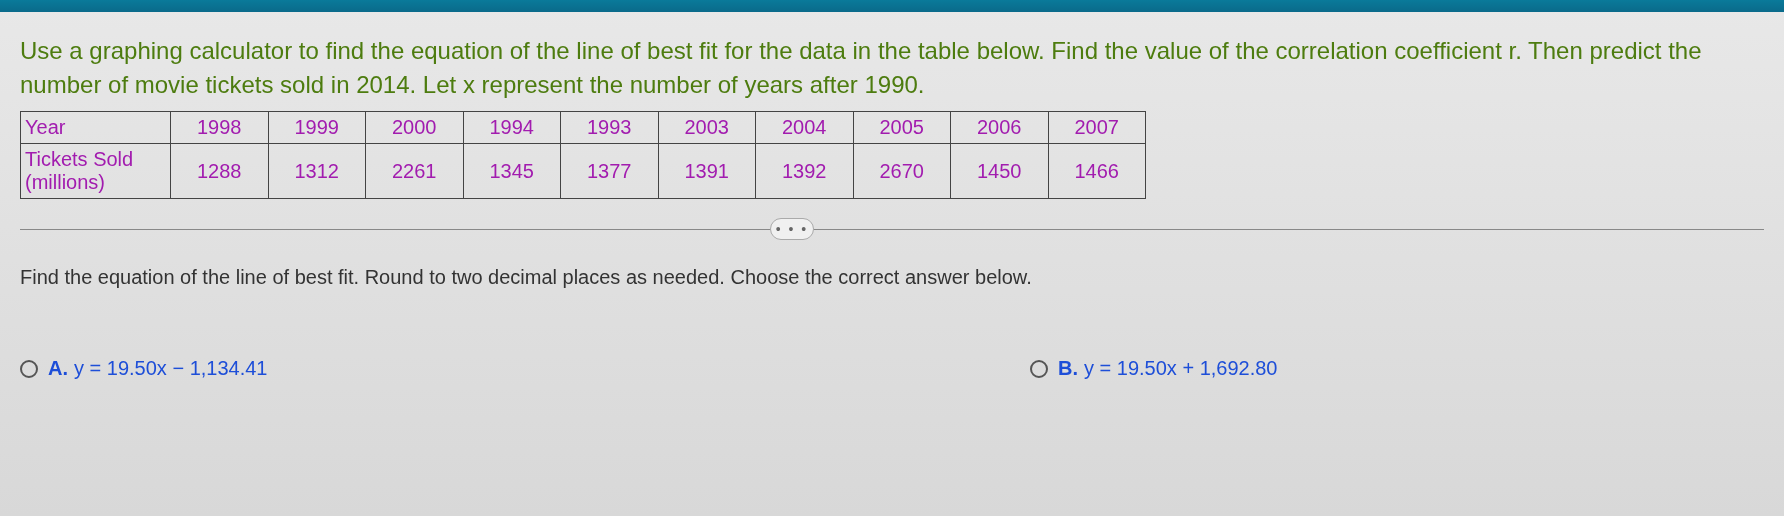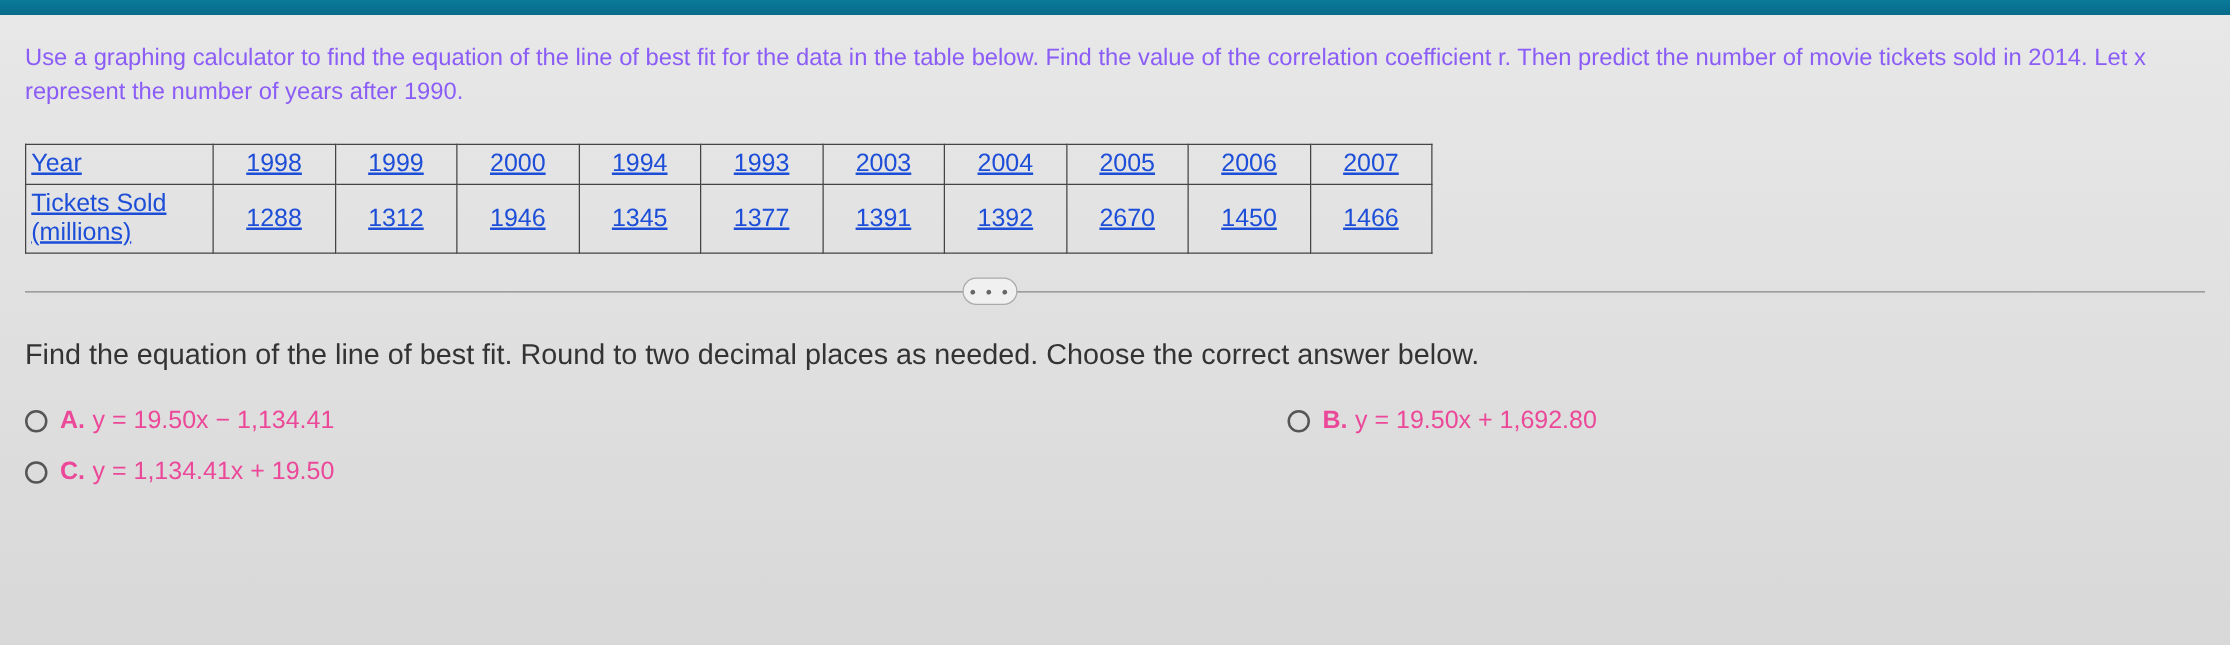--- a/index.html
+++ b/index.html
@@ -12,37 +12,36 @@
     }
     .header-bar {
       height: 12px;
       background: linear-gradient(to bottom, #0a7a9a, #0a6a8a);
       width: 100%;
     }
     .content {
       padding: 22px 20px 0 20px;
     }
     .question-text {
-      font-size: 19px;
-      color: #8b5cf6;
+      font-size: 24px;
+      color: #4d7c0f;
       line-height: 1.4;
-      margin-bottom: 28px;
+      margin-bottom: 10px;
     }
     .data-table {
       border-collapse: collapse;
       margin-bottom: 22px;
     }
     .data-table td {
       border: 1px solid #444;
       padding: 4px 8px;
       font-size: 20px;
-      color: #1d4ed8;
+      color: #a21caf;
       text-align: left;
       min-width: 62px;
-      text-decoration: underline;
     }
     .data-table td.label-cell {
       width: 150px;
       padding-left: 4px;
     }
     .data-table td.value-cell {
       text-align: right;
       padding: 4px 26px;
     }
     .divider-row {
@@ -62,37 +61,38 @@
       border-radius: 11px;
       color: #666;
       font-size: 14px;
       display: flex;
       align-items: center;
       justify-content: center;
       letter-spacing: 2px;
       cursor: pointer;
     }
     .instruction {
-      font-size: 23px;
+      font-size: 20px;
       color: #333;
       margin-bottom: 28px;
     }
     .choices {
       display: grid;
       grid-template-columns: 1fr 1fr;
       column-gap: 40px;
       row-gap: 18px;
       max-width: 1700px;
     }
     .choice {
       display: flex;
       align-items: center;
       gap: 10px;
       font-size: 20px;
-      color: #ec4899;
+      color: #1d4ed8;
+      margin-top: 40px;
     }
     .choice .radio {
       width: 18px;
       height: 18px;
       border: 2px solid #555;
       border-radius: 50%;
       flex-shrink: 0;
     }
     .choice .letter {
       font-weight: bold;
@@ -123,21 +123,21 @@
       <td class="value-cell">2003</td>
       <td class="value-cell">2004</td>
       <td class="value-cell">2005</td>
       <td class="value-cell">2006</td>
       <td class="value-cell">2007</td>
     </tr>
     <tr>
       <td class="label-cell">Tickets Sold (millions)</td>
       <td class="value-cell">1288</td>
       <td class="value-cell">1312</td>
-      <td class="value-cell">1946</td>
+      <td class="value-cell">2261</td>
       <td class="value-cell">1345</td>
       <td class="value-cell">1377</td>
       <td class="value-cell">1391</td>
       <td class="value-cell">1392</td>
       <td class="value-cell">2670</td>
       <td class="value-cell">1450</td>
       <td class="value-cell">1466</td>
     </tr>
   </tbody>
     </table>
@@ -150,19 +150,15 @@
 
   <div class="choices">
     <div class="choice">
       <span class="radio"></span>
       <span><span class="letter">A.</span><span>y = 19.50x − 1,134.41</span></span>
     </div>
     <div class="choice right-col">
       <span class="radio"></span>
       <span><span class="letter">B.</span><span>y = 19.50x + 1,692.80</span></span>
     </div>
-    <div class="choice">
-      <span class="radio"></span>
-      <span><span class="letter">C.</span><span>y = 1,134.41x + 19.50</span></span>
-    </div>
   </div>
 
 </div>
 
 </body></html>

